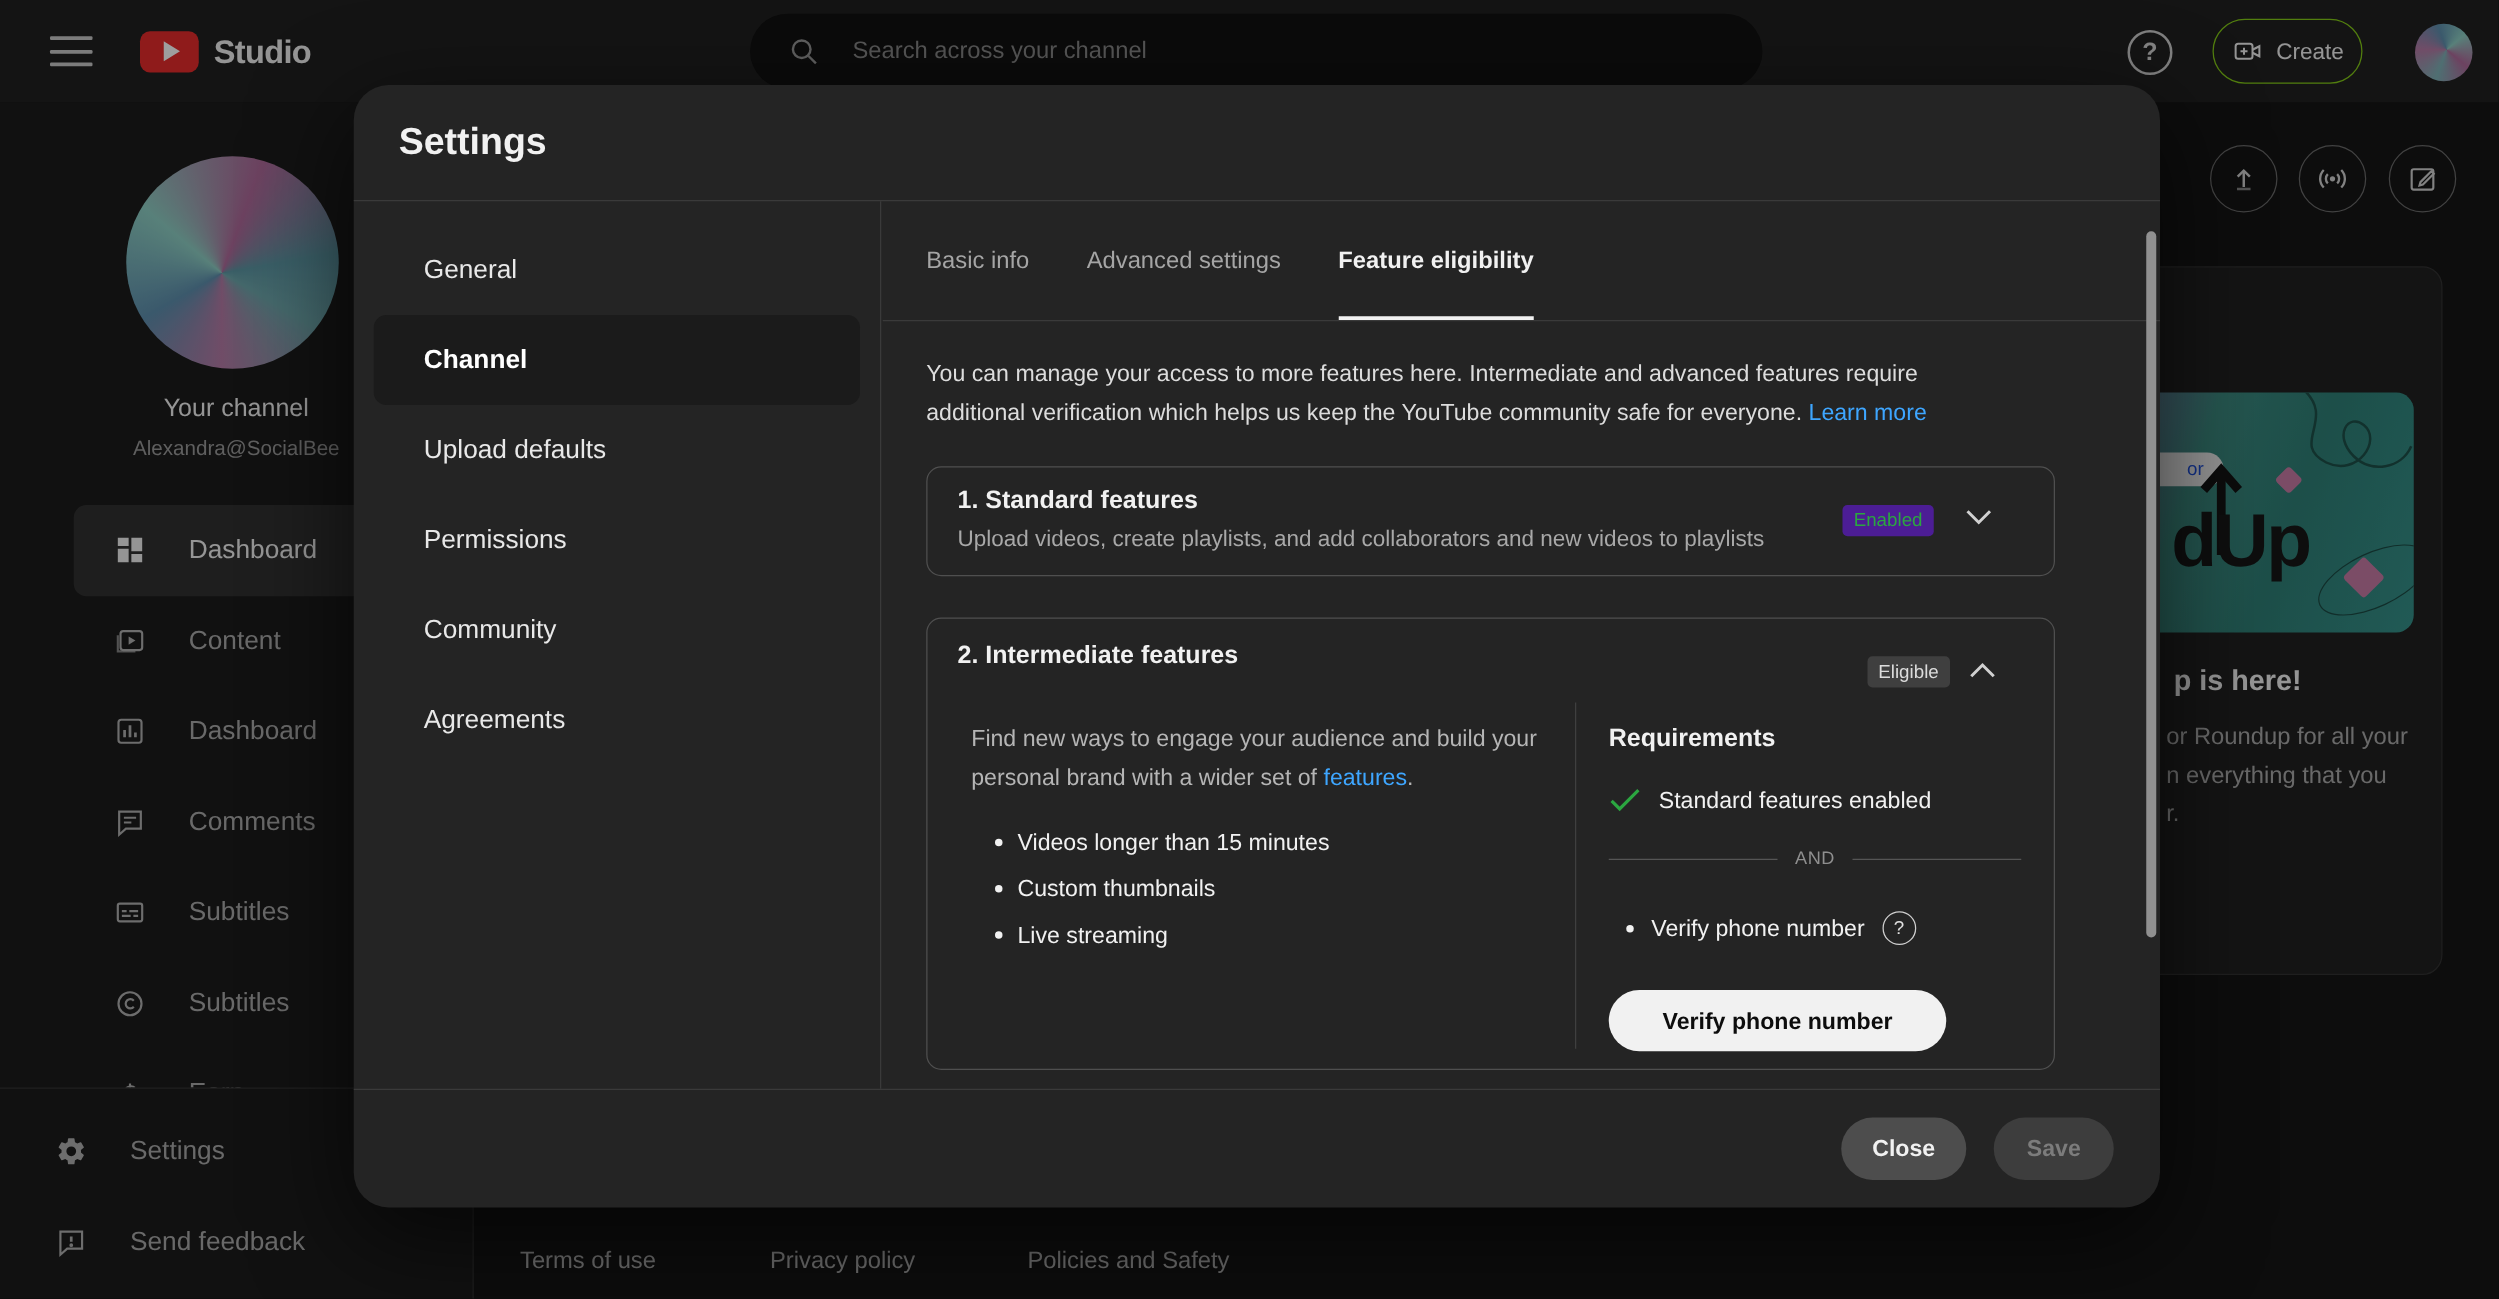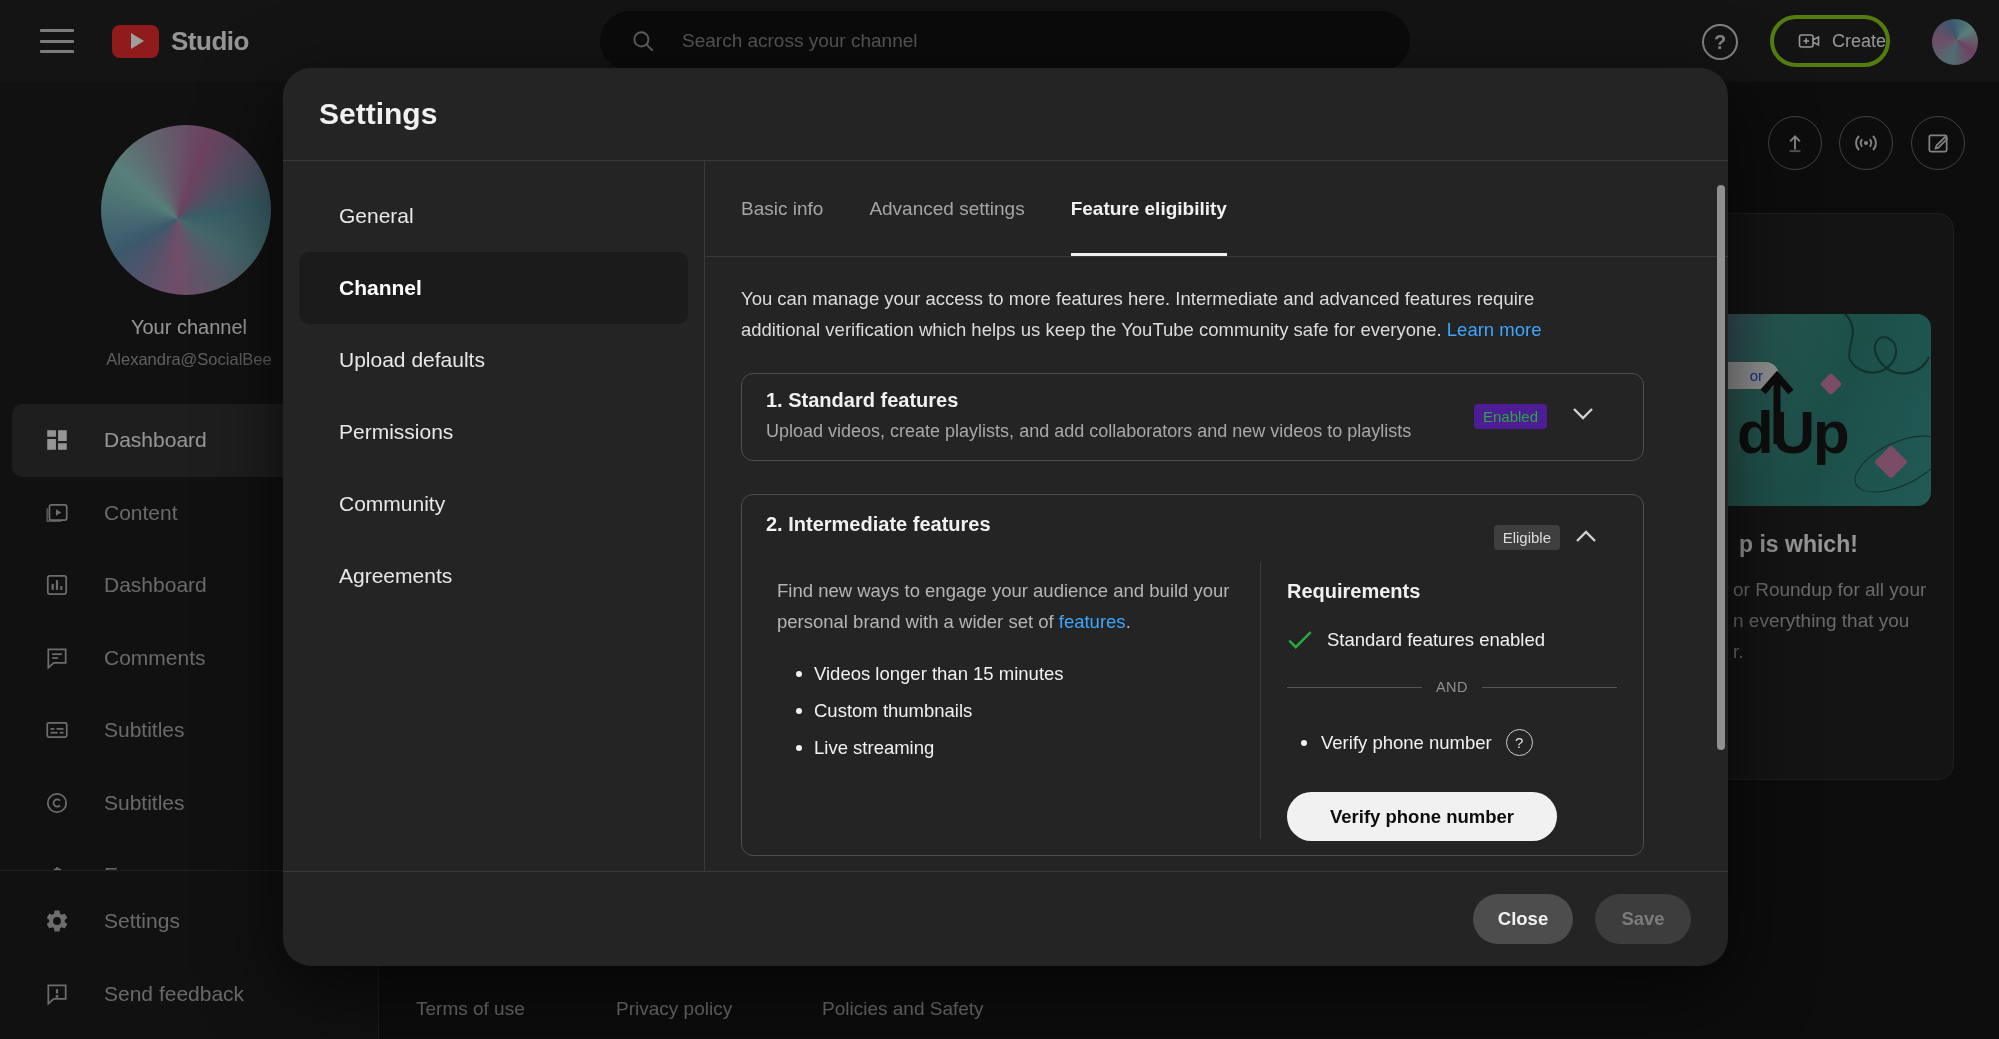--- a/index.html
+++ b/index.html
@@ -14,30 +14,30 @@
   .hamburger span { display:block; height:3px; background:#c8c8c8; border-radius:1px; }
   .logo { position:absolute; left:112px; top:0; height:82px; display:flex; align-items:center; gap:12px; cursor:pointer; }
   .logo-badge { width:47px; height:33px; background:#e62b2b; border-radius:8px; display:flex; align-items:center; justify-content:center; }
   .logo-badge i { display:block; width:0; height:0; border-left:13px solid #fff; border-top:8px solid transparent; border-bottom:8px solid transparent; margin-left:3px; }
   .logo-text { font-size:26px; font-weight:bold; color:#f1f1f1; letter-spacing:-0.5px; }
   .search { position:absolute; left:600px; top:11px; width:810px; height:60px; border-radius:30px; background:#111111; display:flex; align-items:center; padding-left:30px; gap:26px; }
   .search svg { flex:0 0 auto; }
   .search input { background:transparent; border:none; outline:none; color:#cfcfcf; font-size:19px; width:640px; }
   .search input::placeholder { color:#8a8a8a; }
   .help-btn { position:absolute; left:1702px; top:24px; width:36px; height:36px; border:2px solid #cfcfcf; border-radius:50%; color:#d5d5d5; font-size:20px; font-weight:bold; display:flex; align-items:center; justify-content:center; cursor:pointer; }
-  .create-btn { position:absolute; left:1770px; top:15px; width:120px; height:52px; border:4px solid #84cc16; border-radius:26px; display:flex; align-items:center; justify-content:flex-end; gap:10px; color:#f1f1f1; font-size:18px; cursor:pointer; }
+  .create-btn { position:absolute; left:1770px; top:15px; width:120px; height:52px; border:1px solid #84cc16; border-radius:26px; display:flex; align-items:center; justify-content:center; gap:10px; color:#f1f1f1; font-size:18px; cursor:pointer; }
   .avatar-sm { position:absolute; left:1932px; top:19px; width:46px; height:46px; border-radius:50%;
     background: conic-gradient(from 200deg at 55% 45%, #7fb3b8, #b57ba6 70deg, #5e8fae 140deg, #8ecfc4 210deg, #b06a9b 290deg, #7fb3b8); cursor:pointer; }
 
   .sidebar { position:absolute; left:0; top:82px; width:379px; bottom:0; background:#1b1b1b; border-right:1px solid #303030; }
   .side-avatar { position:absolute; left:101px; top:43px; width:170px; height:170px; border-radius:50%;
     background: conic-gradient(from 120deg at 45% 55%, #6fa8ad, #b57ba6 60deg, #5e8fae 120deg, #8ecfc4 190deg, #b06a9b 260deg, #5d98a5 320deg, #6fa8ad); }
   .your-channel { position:absolute; top:234px; left:0; width:100%; text-align:center; font-size:20px; color:#f1f1f1; }
   .handle { position:absolute; top:268px; left:0; width:100%; text-align:center; font-size:16.5px; color:#9a9a9a; }
-  .menu { position:absolute; left:0; top:322px; width:100%; height:466px; overflow:hidden; }
+  .menu { position:absolute; left:0; top:322px; width:100%; height:466px; overflow:hidden;padding-left:47px; }
   .mi { height:72.5px; display:flex; align-items:center; padding-left:44px; gap:34px; color:#aaaaaa; cursor:pointer; }
   .mi .ml { font-size:21px; }
   .mi .ic { width:26px; height:26px; display:flex; align-items:center; justify-content:center; color:#b0b0b0; }
   .mi.active { background:#303030; border-radius:10px; margin:0 12px; padding-left:32px; }
   .mi.active .ml { color:#f1f1f1; font-weight:500; }
   .mi.active .ic { color:#f1f1f1; }
   .side-bottom { position:absolute; left:0; right:0; top:788px; border-top:1px solid #343434; padding-top:14px; }
 
   .bg-main { position:absolute; left:380px; top:82px; right:0; bottom:0; background:#151515; }
   .circ { position:absolute; top:116px; width:54px; height:54px; border:1.5px solid #6a6a6a; border-radius:50%; display:flex; align-items:center; justify-content:center; color:#d0d0d0; cursor:pointer; }
@@ -270,21 +270,21 @@
             <path d="M6 26 20 10l14 16"></path>
           </svg>
         <div class="promo-word">dUp</div>
         <div class="spark" style="left:150px; top:62px; width:16px; height:16px;"></div>
         <div class="spark" style="left:206px; top:136px; width:24px; height:24px;"></div>
         <div class="ring"></div>
         <svg class="squig" width="120" height="110" viewBox="0 0 120 110" fill="none" stroke="#1d4f48" stroke-width="2">
             <path d="M30 2c30 25-10 45 20 60 25 12 45-18 30-30-12-10-25 8-8 25 14 14 38 10 46-8"></path>
           </svg>
       </div>
-      <div class="promo-headline">p is which!</div>
+      <div class="promo-headline">p is here!</div>
       <div class="promo-lines">
         <div>or Roundup for all your</div>
         <div>n everything that you</div>
         <div>r.</div>
       </div>
     </div>
 
     <span class="flink" style="left:416px">Terms of use</span>
     <span class="flink" style="left:616px">Privacy policy</span>
     <span class="flink" style="left:822px">Policies and Safety</span>

